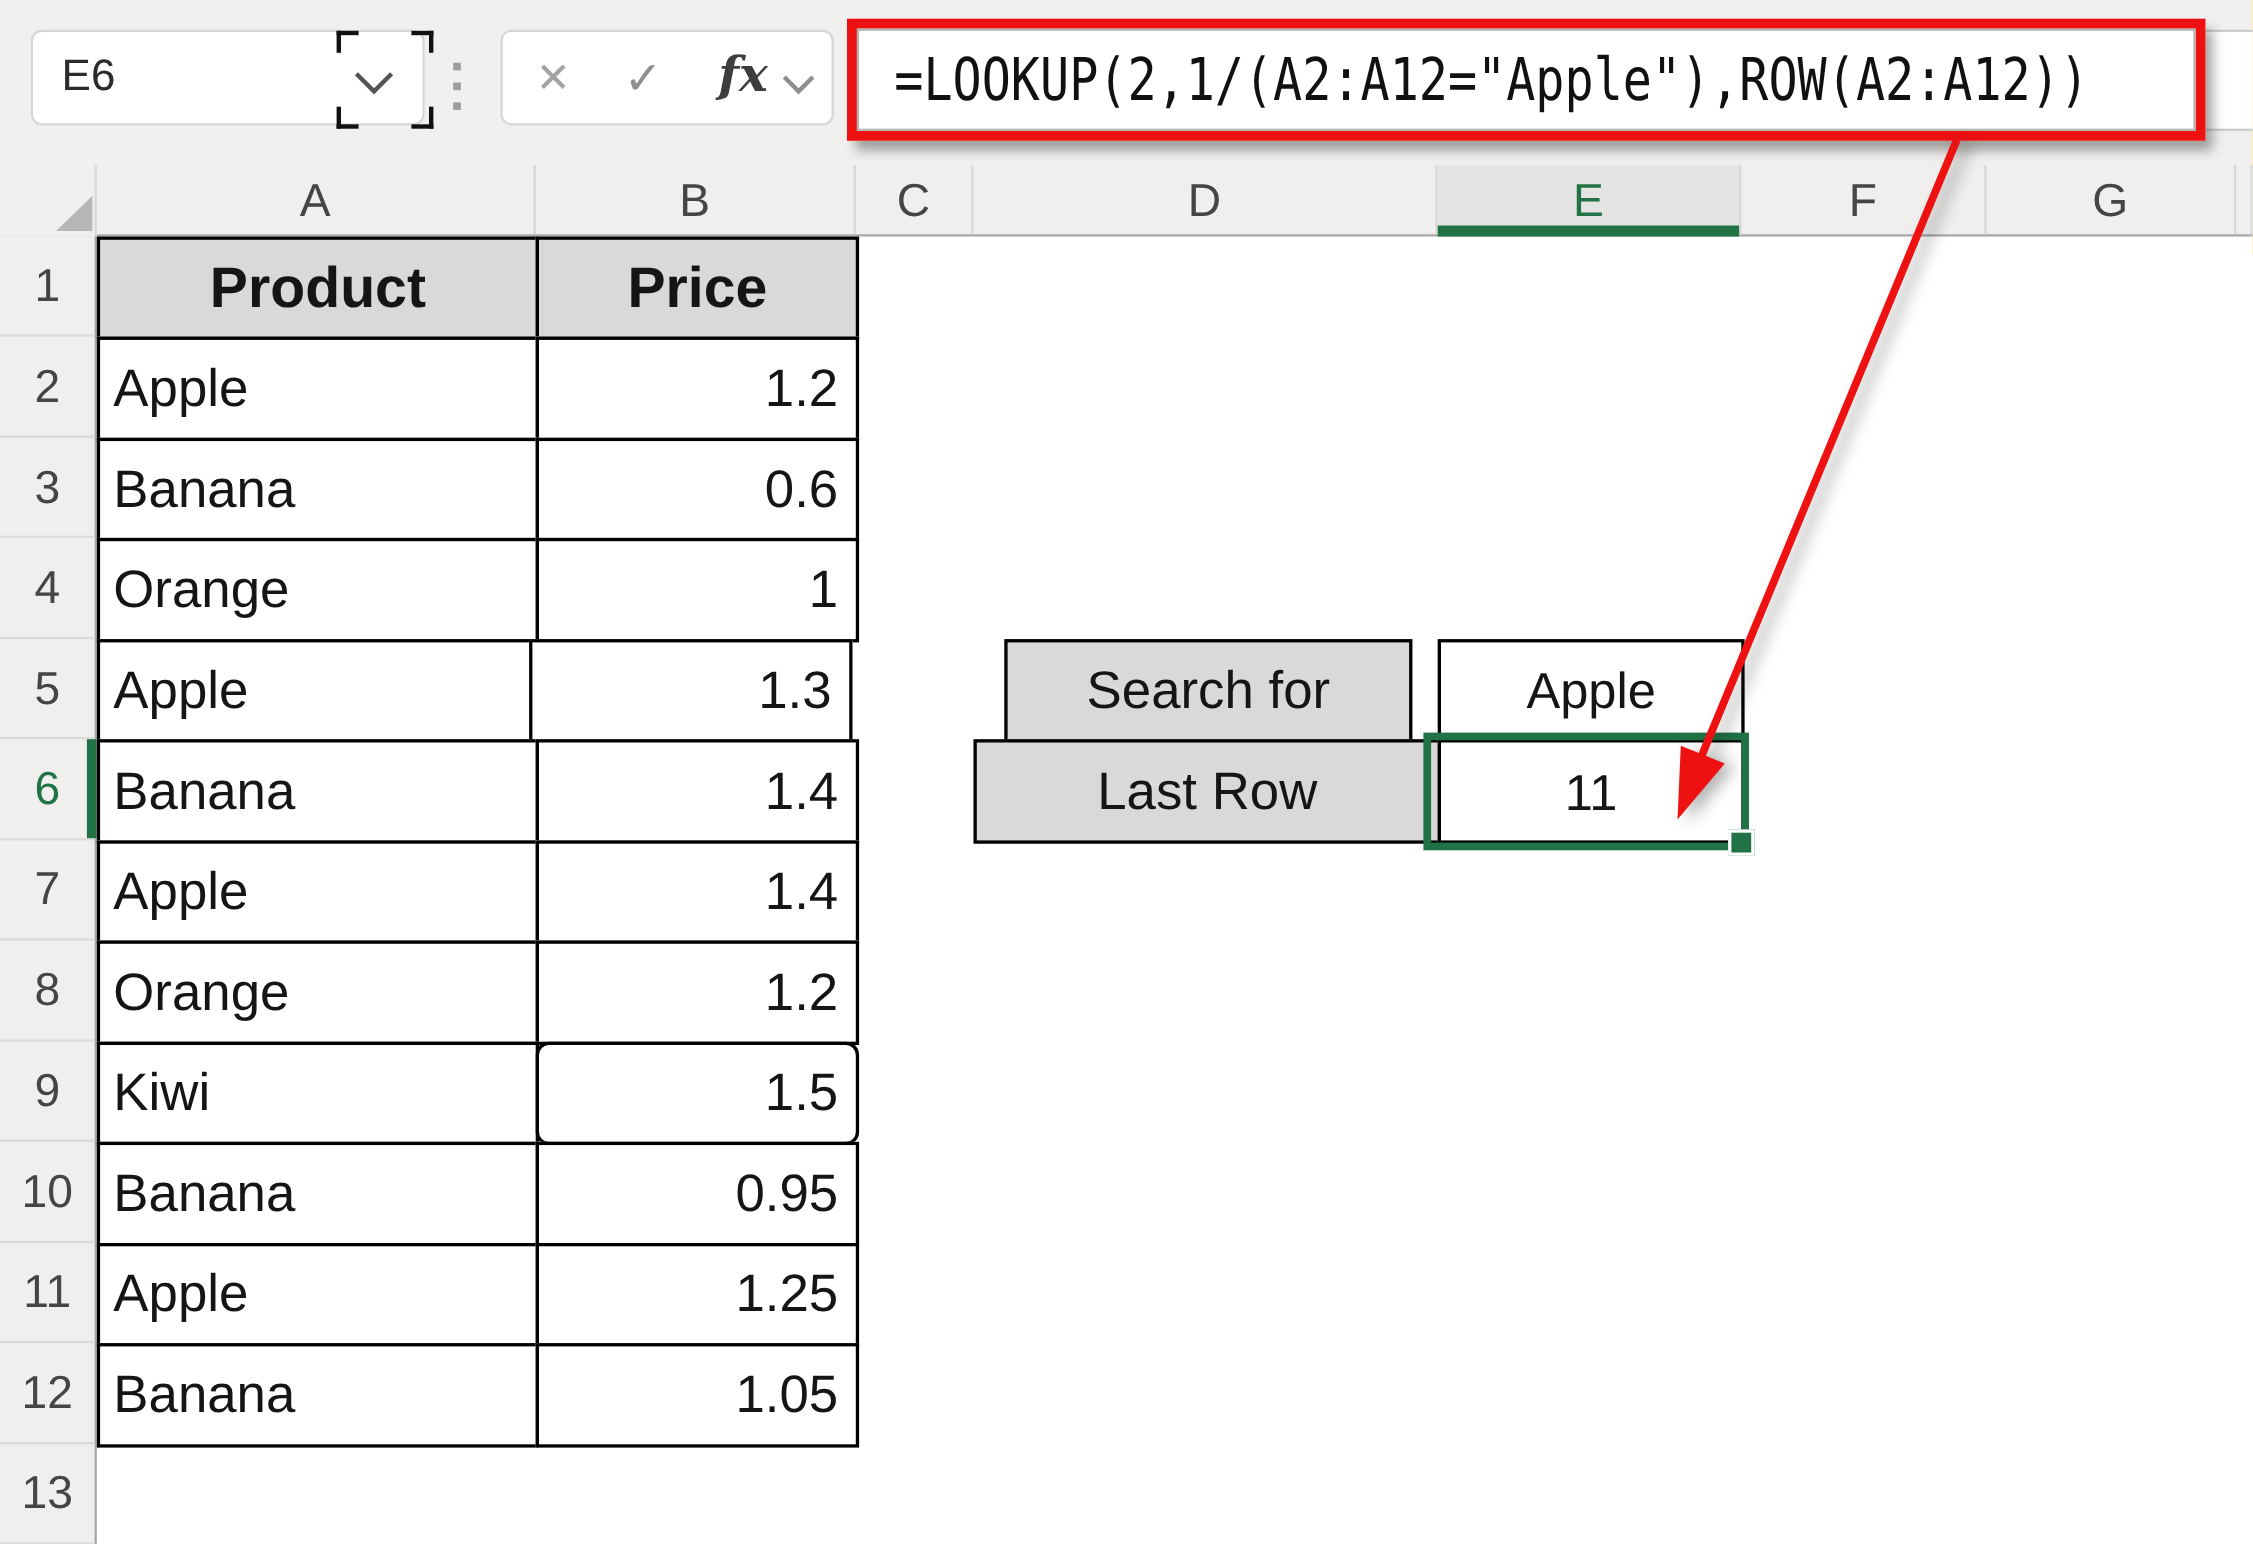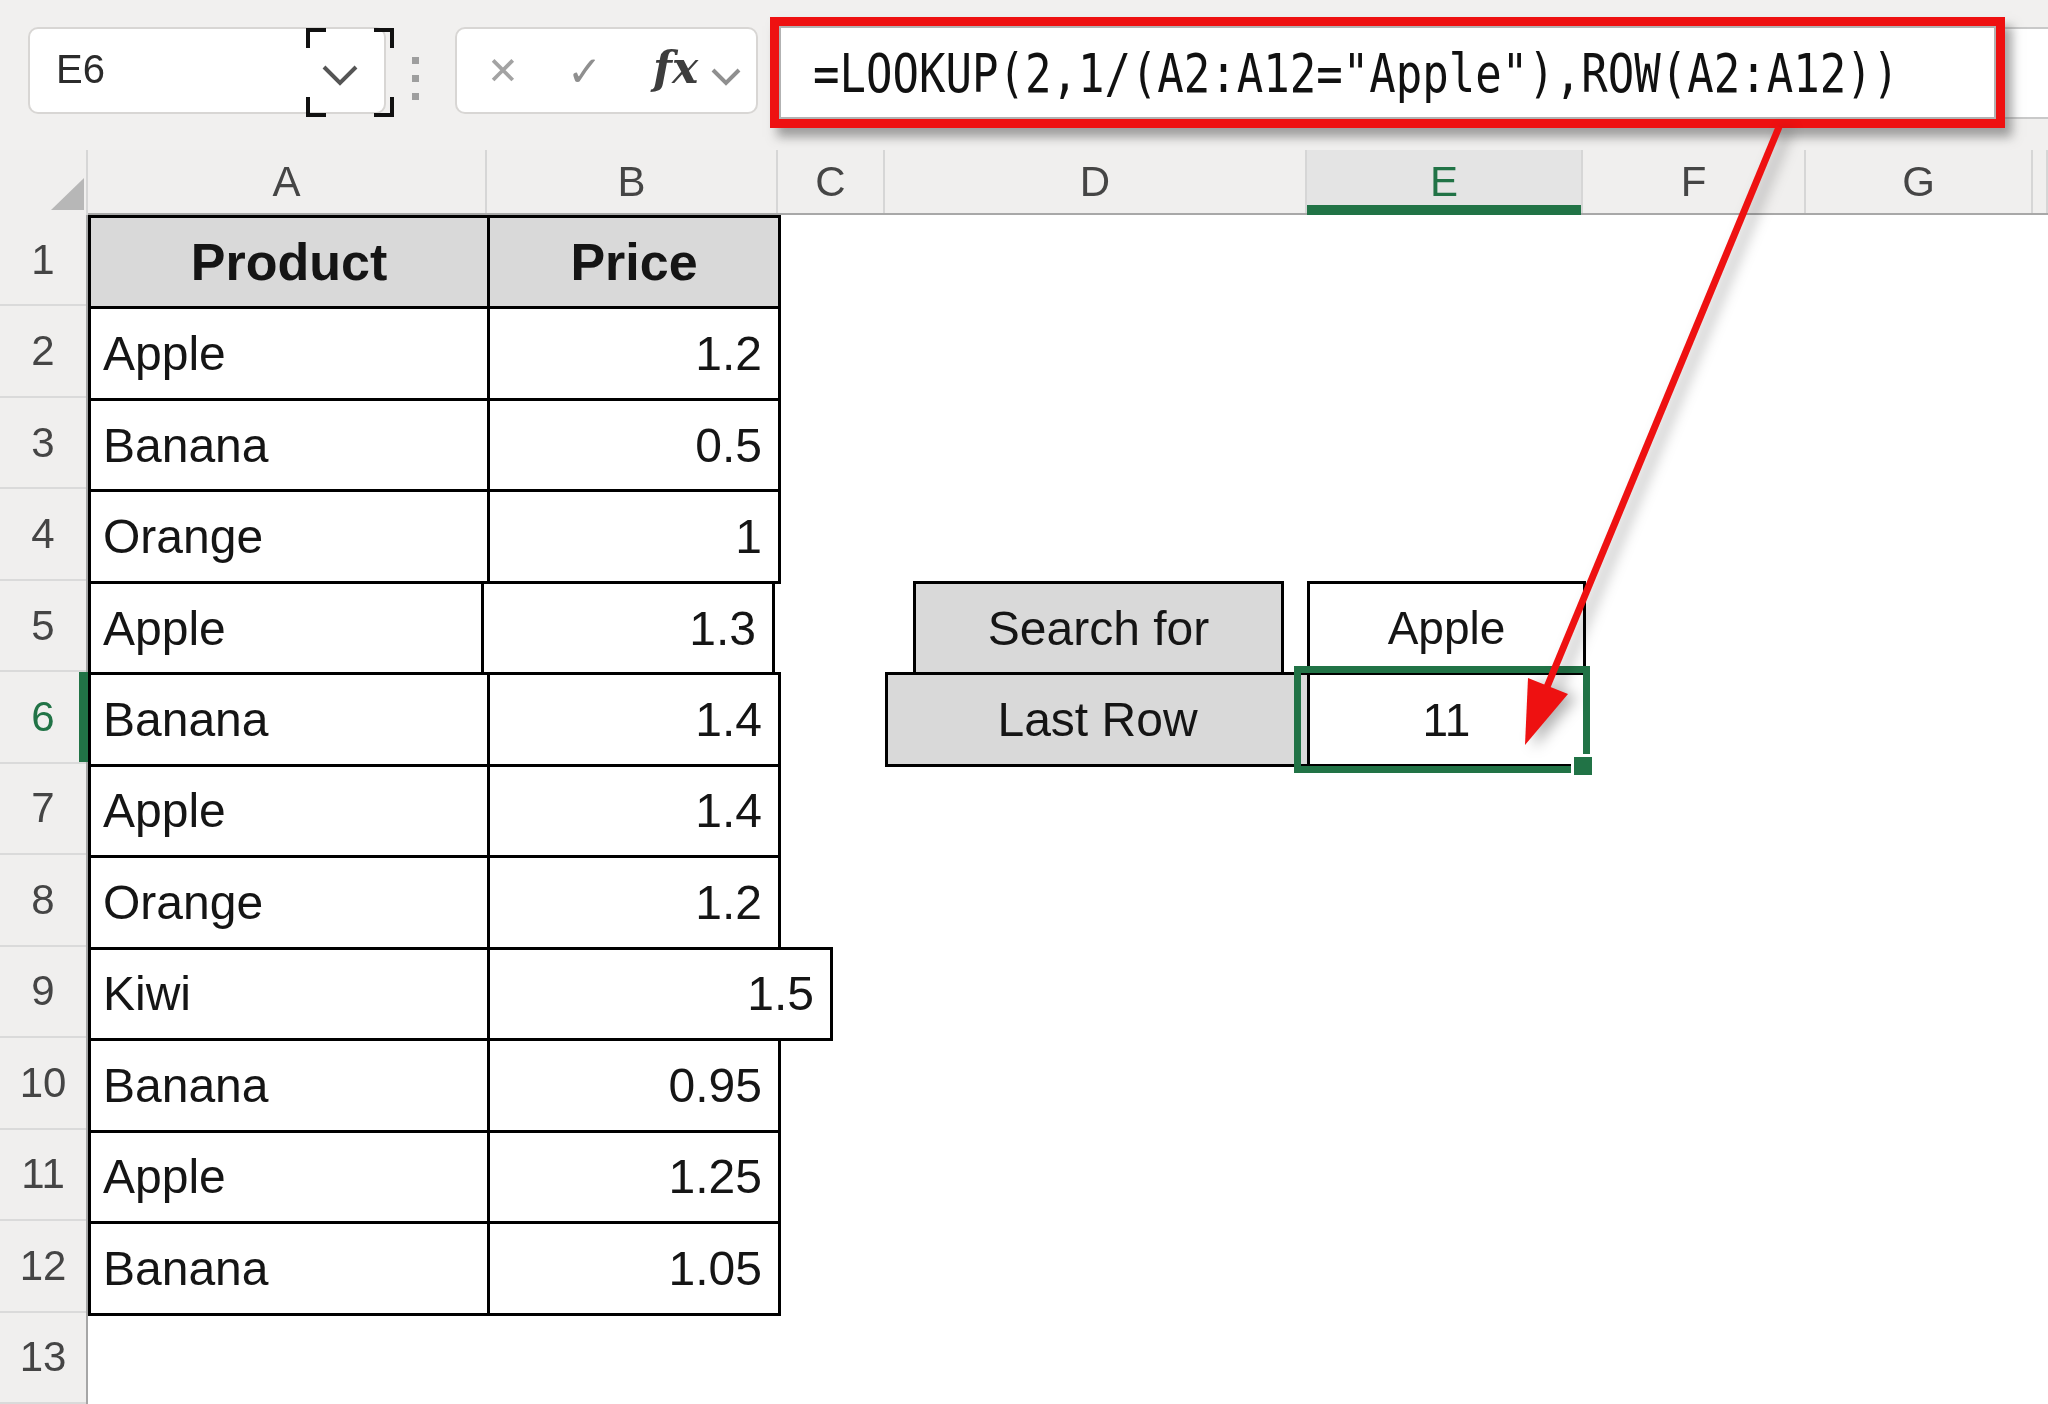--- a/index.html
+++ b/index.html
@@ -144,33 +144,33 @@
         <div class="row-h" style="top: 914.6px; height: 91.46px;">11</div>
         <div class="row-h" style="top: 1006.06px; height: 91.46px;">12</div>
         <div class="row-h" style="top: 1097.52px; height: 91.46px;">13</div>
       </div>
     <div id="ptable">
         <div class="cell hdr" style="left: 88px; top: 65px; width: 402px; height: 94.46px;">Product</div>
         <div class="cell hdr" style="left: 487px; top: 65px; width: 294px; height: 94.46px;">Price</div>
         <div class="cell left" style="left: 88px; top: 156.46px; width: 402px; height: 94.46px;">Apple</div>
         <div class="cell right" style="left: 487px; top: 156.46px; width: 294px; height: 94.46px;">1.2</div>
         <div class="cell left" style="left: 88px; top: 247.92px; width: 402px; height: 94.46px;">Banana</div>
-        <div class="cell right" style="left: 487px; top: 247.92px; width: 294px; height: 94.46px;">0.5</div>
+        <div class="cell right" style="left: 487px; top: 247.92px; width: 294px; height: 94.46px;">0.6</div>
         <div class="cell left" style="left: 88px; top: 339.38px; width: 402px; height: 94.46px;">Orange</div>
         <div class="cell right" style="left: 487px; top: 339.38px; width: 294px; height: 94.46px;">1</div>
         <div class="cell left" style="left: 88px; top: 430.84px; width: 402px; height: 94.46px;">Apple</div>
         <div class="cell right" style="left: 481px; top: 430.84px; width: 294px; height: 94.46px;">1.3</div>
         <div class="cell left" style="left: 88px; top: 522.3px; width: 402px; height: 94.46px;">Banana</div>
         <div class="cell right" style="left: 487px; top: 522.3px; width: 294px; height: 94.46px;">1.4</div>
         <div class="cell left" style="left: 88px; top: 613.76px; width: 402px; height: 94.46px;">Apple</div>
         <div class="cell right" style="left: 487px; top: 613.76px; width: 294px; height: 94.46px;">1.4</div>
         <div class="cell left" style="left: 88px; top: 705.22px; width: 402px; height: 94.46px;">Orange</div>
         <div class="cell right" style="left: 487px; top: 705.22px; width: 294px; height: 94.46px;">1.2</div>
         <div class="cell left" style="left: 88px; top: 796.68px; width: 402px; height: 94.46px;">Kiwi</div>
-        <div class="cell right" style="left: 487px; top: 796.68px; width: 346px; height: 94.46px;">1.5</div>
+        <div class="cell right" style="left: 487px; top: 796.68px; width: 294px; height: 94.46px; border-radius: 12px;">1.5</div>
         <div class="cell left" style="left: 88px; top: 888.14px; width: 402px; height: 94.46px;">Banana</div>
         <div class="cell right" style="left: 487px; top: 888.14px; width: 294px; height: 94.46px;">0.95</div>
         <div class="cell left" style="left: 88px; top: 979.6px; width: 402px; height: 94.46px;">Apple</div>
         <div class="cell right" style="left: 487px; top: 979.6px; width: 294px; height: 94.46px;">1.25</div>
         <div class="cell left" style="left: 88px; top: 1071.06px; width: 402px; height: 94.46px;">Banana</div>
         <div class="cell right" style="left: 487px; top: 1071.06px; width: 294px; height: 94.46px;">1.05</div>
       </div>
     <div id="ltable">
         <div class="cell gray" style="left: 913px; top: 430.84px; width: 371px; height: 94.46px;">Search for</div>
         <div class="cell val" style="left: 1307px; top: 430.84px; width: 279px; height: 94.46px;">Apple</div>

